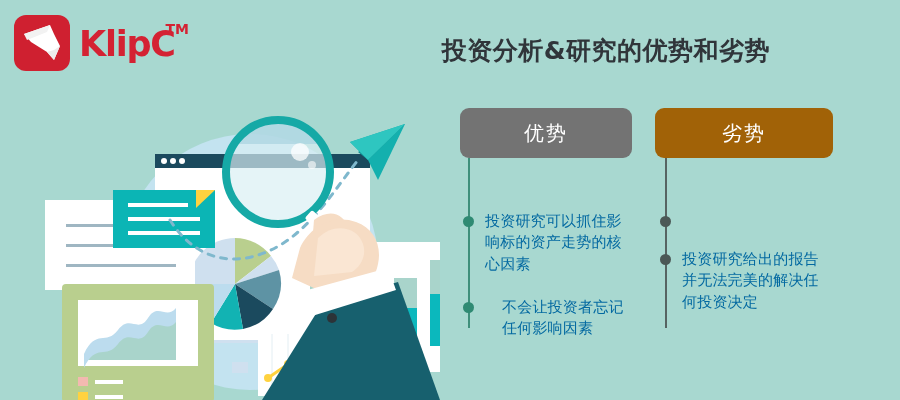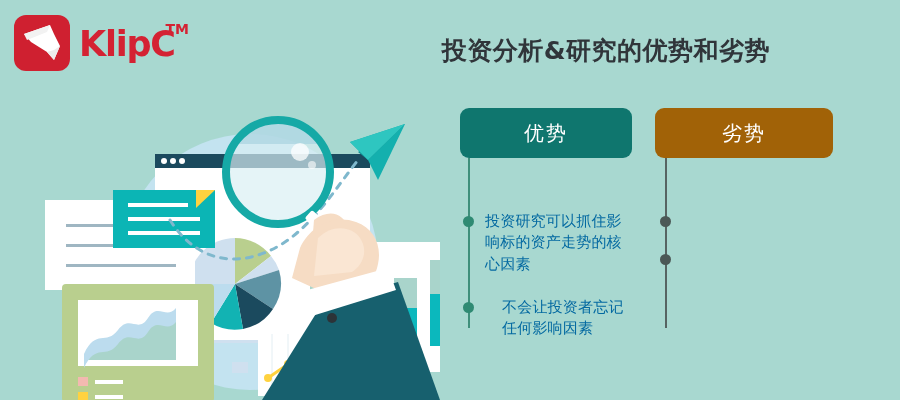--- a/index.html
+++ b/index.html
@@ -98,21 +98,21 @@
     border-radius: 9px;
     display: flex;
     align-items: center;
     justify-content: center;
     color: #ffffff;
     font-size: 20px;
     font-weight: 500;
     letter-spacing: 2px;
     box-sizing: border-box;
   }
-  #badge-pros { background: #0f766e; }
+  #badge-pros { background: #737373; }
   #badge-cons { background: #a16207; }
 
   .spine {
     position: absolute;
     top: 50px;
     width: 2px;
     height: 170px;
   }
   #spine-pros { left: 8px; background: #3f8f7b; }
   #spine-cons { left: 10px; background: #566462; }
@@ -303,17 +303,18 @@
     <div class="badge" id="badge-cons">
       <span>劣势</span>
     </div>
     <div class="spine" id="spine-cons"></div>
     <ul class="bullet-list">
       <li class="bullet-item bullet-item-0">
         <span class="bullet-dot"></span>
       </li>
       <li class="bullet-item bullet-item-1">
         <span class="bullet-dot"></span>
+        <span class="bullet-text">投资研究给出的报告并无法完美的解决任何投资决定</span>
       </li>
     </ul>
   </div>
 
 </div>
 
 </body></html>

